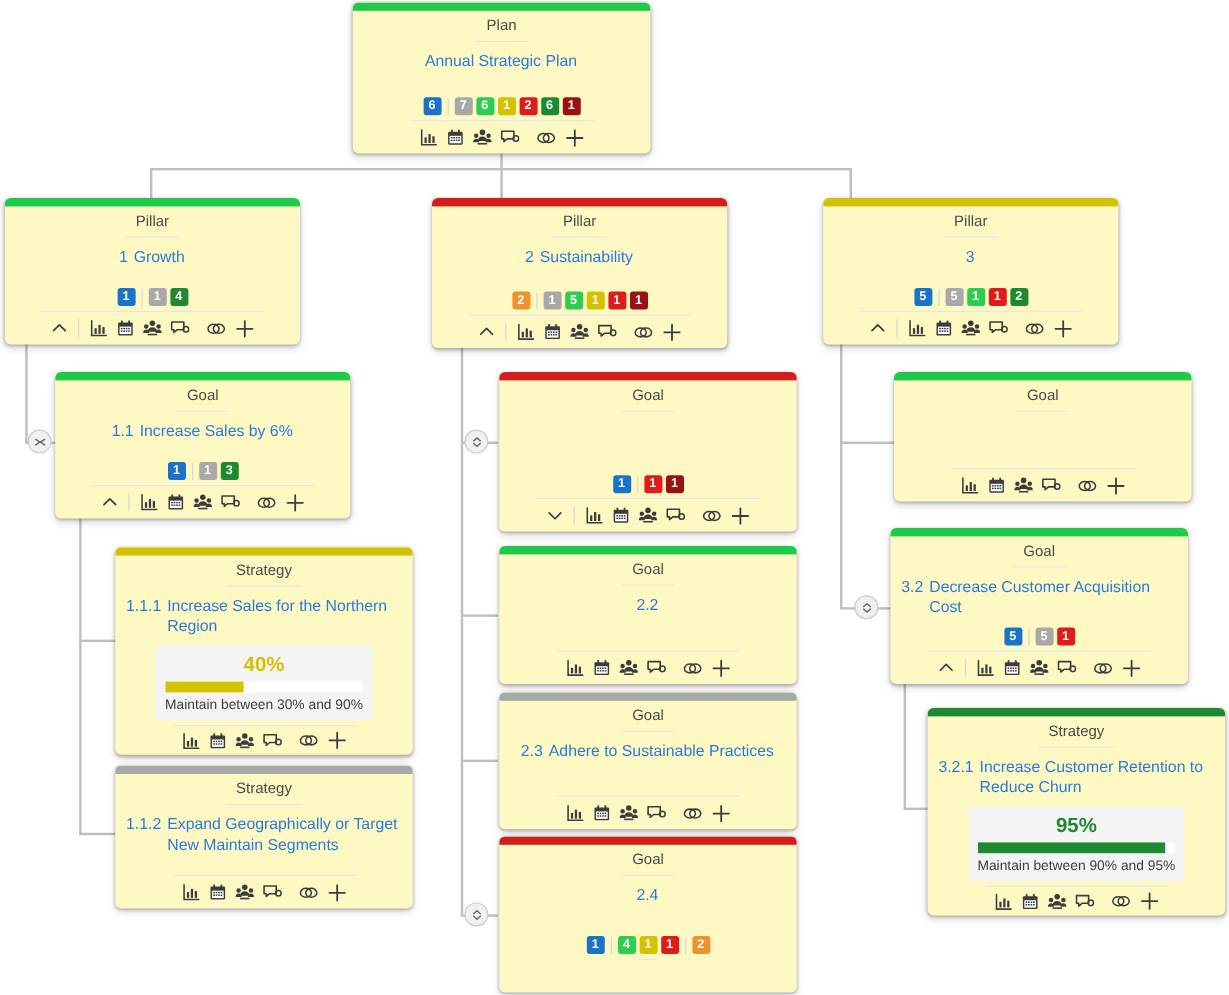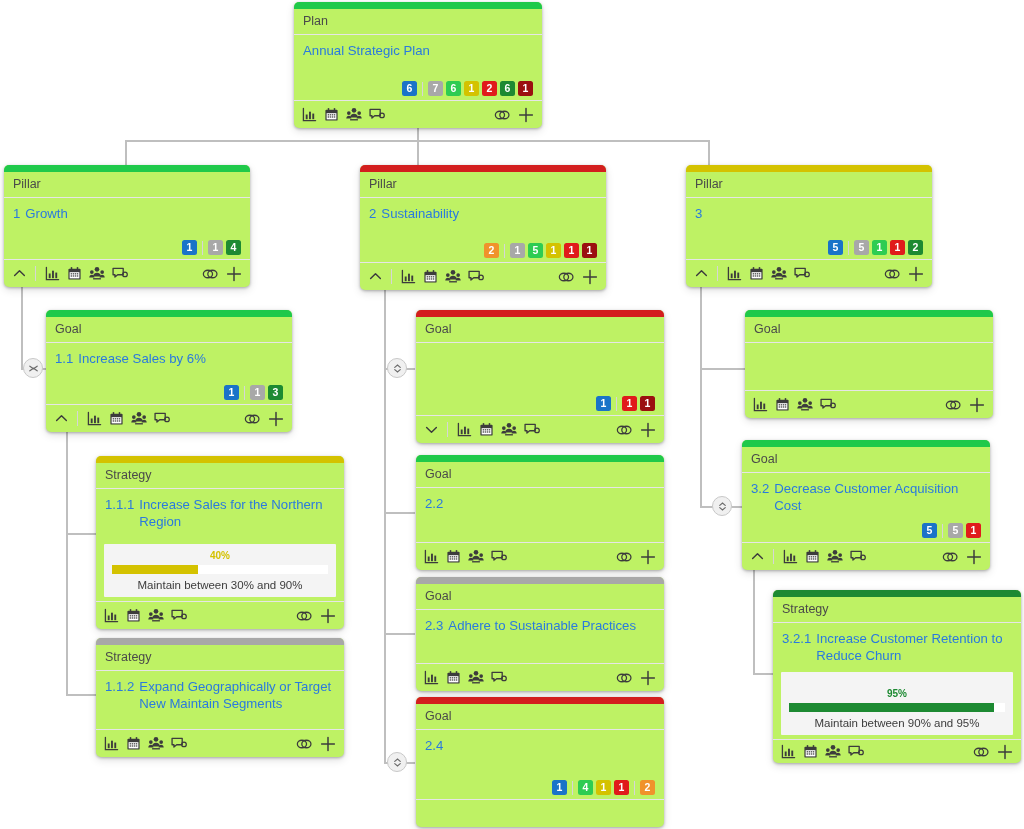--- a/index.html
+++ b/index.html
@@ -25,27 +25,28 @@
     background: #f0f0f0;
     border: 1px solid #c8c8c8;
     display: flex; align-items: center; justify-content: center;
     z-index: 6;
   }
   .circle svg { display: block; }
 
   
   .card {
     position: absolute;
-    background: #bef264;
+    background: #fef9c3;
     border-radius: 5px;
     box-shadow: 0 1px 3px rgba(0,0,0,.28), 0 3px 8px rgba(0,0,0,.13);
     overflow: hidden;
     z-index: 5;
     display: flex;
     flex-direction: column;
+    align-items: center;
   }
   .cbar { height: 7px; width: 100%; flex: 0 0 7px; }
   .ctype {
     font-size: 12.5px;
     color: #4a4a4a;
     padding: 6px 9px 5px 9px;
     border-bottom: 1px solid #e6e6e6;
     margin: 0 0px;
     line-height: 1.1;
   }
@@ -95,21 +96,21 @@
   .ico { display: flex; align-items: center; justify-content: center; color: #3c3c3c; }
   .vsep { width: 1px; height: 15px; background: #d6d6d6; margin: 0 2px 0 1px; }
 
   
   .prog {
     background: #f4f4f4;
     margin: 6px 8px 4px 8px;
     padding: 6px 8px 6px 8px;
     border-radius: 1px;
   }
-  .prog-pct { text-align: center; font-size: 10px; font-weight: bold; margin-bottom: 4px; }
+  .prog-pct { text-align: center; font-size: 17px; font-weight: bold; margin-bottom: 4px; }
   .prog-track { height: 9px; background: #ffffff; width: 100%; position: relative; }
   .prog-fill { height: 9px; position: absolute; left: 0; top: 0; }
   .prog-cap { text-align: center; font-size: 11.5px; color: #3c3c3c; margin-top: 5px; }
 </style>
 </head>
 <body>
 
 <div id="canvas">
 
   <div class="line v" style="left:417px; top:125px; height:16px;"></div>
@@ -1061,21 +1062,21 @@
       </div>
       <div class="card" style="left: 773px; top: 590px; width: 248px; height: 173px;">
         <div class="cbar" style="background: rgb(29, 138, 50);"></div>
         <div class="ctype">Strategy</div>
         <div class="ctitle">
           <span class="cnum">3.2.1</span>
           <span class="ctxt">Increase Customer Retention to Reduce Churn</span>
         </div>
         <div class="cbody"></div>
         <div class="prog">
-          <div class="prog-pct" style="color: rgb(29, 138, 50); margin-top: 10px;">95%</div>
+          <div class="prog-pct" style="color: rgb(29, 138, 50);">95%</div>
           <div class="prog-track">
             <div class="prog-fill" style="background: rgb(29, 138, 50); width: 95%;"></div>
           </div>
           <div class="prog-cap">Maintain between 90% and 95%</div>
         </div>
         <div class="cfoot">
           <span class="ico">
             <svg width="15" height="15" viewBox="0 0 16 16">
               <path d="M1.5 1.5 v13 h13" stroke="#3c3c3c" fill="none" stroke-width="1.4" stroke-linecap="round"></path>
               <rect x="4" y="8" width="2" height="5" fill="#3c3c3c"></rect>

